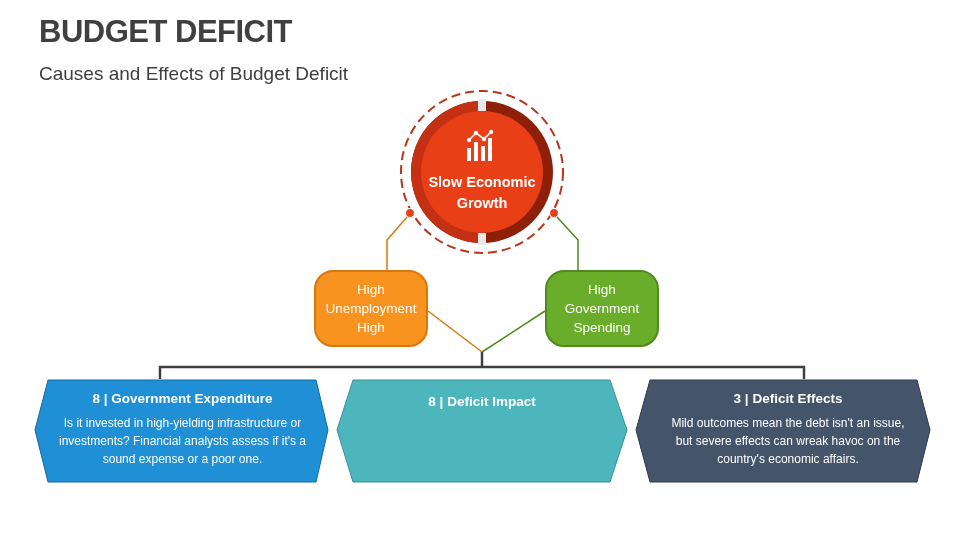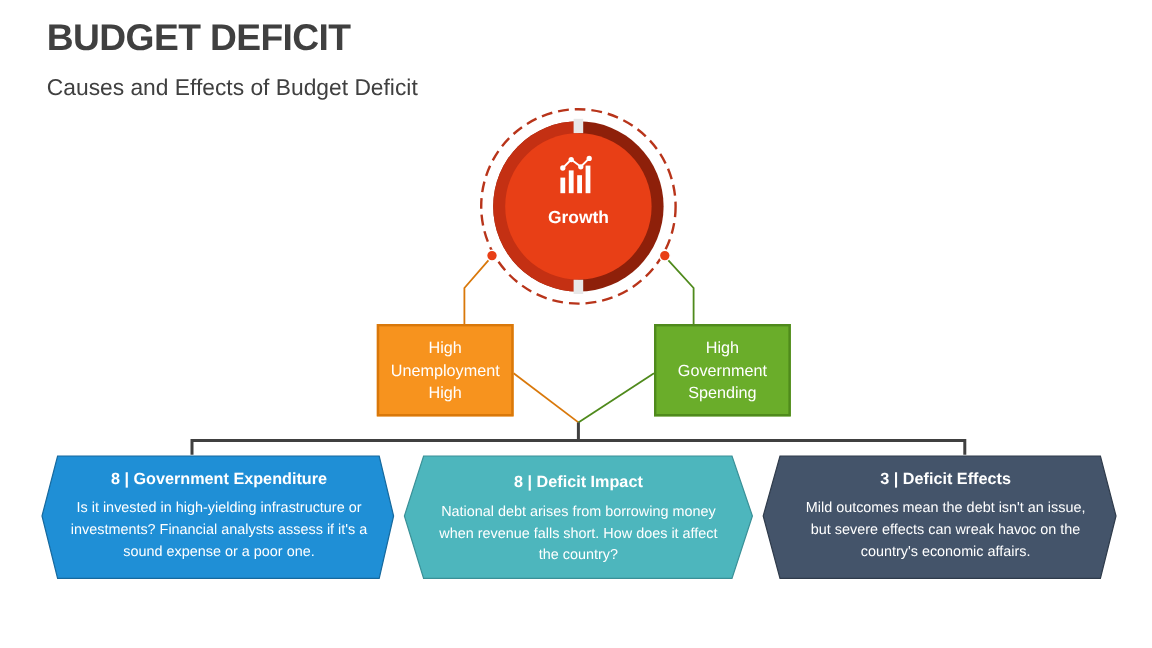--- a/index.html
+++ b/index.html
@@ -21,20 +21,21 @@
   .circle-label {
     position: absolute; left: 412px; top: 172px; width: 140px;
     text-align: center; color: #ffffff; font-weight: bold;
     font-size: 14.5px; line-height: 21px;
   }
   .cause-box {
     position: absolute; top: 270px; width: 114px; height: 77px;
     box-sizing: border-box; display: flex; align-items: center; justify-content: center;
     text-align: center; color: #ffffff; font-size: 13.5px; line-height: 19px;
     padding: 0 4px;
+    border-radius: 19px;
   }
   .cause-box.orange { left: 314px; background: #f7931e; border: 2px solid #d9780a; }
   .cause-box.green { left: 545px; background: #6aad2a; border: 2px solid #4f8a1c; }
   .hex-text {
     position: absolute; top: 390px; height: 90px; text-align: center; color: #ffffff;
   }
   .hex-title { font-weight: bold; font-size: 13.5px; line-height: 18px; margin-bottom: 6px; }
   .hex-body { font-size: 12px; line-height: 18px; }
 </style>
 </head>
@@ -78,20 +79,21 @@
 
   <line x1="482" y1="352" x2="482" y2="367" stroke="#404040" stroke-width="2.5"></line>
   <polyline points="160,379 160,367 804,367 804,379" fill="none" stroke="#404040" stroke-width="2.5"></polyline>
 
   <polygon points="48,380 316,380 328,430 316,482 48,482 35,430" fill="#1f8fd6" stroke="#16699e" stroke-width="1"></polygon>
   <polygon points="353,380 610,380 627,430 610,482 353,482 337,430" fill="#4db6bd" stroke="#3a9097" stroke-width="1"></polygon>
   <polygon points="650,380 917,380 930,430 917,482 650,482 636,430" fill="#44546a" stroke="#2f3b4b" stroke-width="1"></polygon>
 </svg>
 
 <div class="circle-label">
+  <div>Slow Economic</div>
   <div>Growth</div>
 </div>
 
 <div class="cause-box orange">
   <div>
     <div>High</div>
     <div>Unemployment</div>
     <div>High</div>
   </div>
 </div>
@@ -104,19 +106,18 @@
   </div>
 </div>
 
 <div class="hex-text" style="left:55px; width:255px;">
   <div class="hex-title">8 | Government Expenditure</div>
   <div class="hex-body">Is it invested in high-yielding infrastructure or investments? Financial analysts assess if it's a sound expense or a poor one.</div>
 </div>
 
 <div class="hex-text" style="left:362px; width:240px; top:393px;">
   <div class="hex-title">8 | Deficit Impact</div>
-  <div class="hex-body">National debt arises from borrowing money when revenue falls short. How does it affect the country?</div>
 </div>
 
 <div class="hex-text" style="left:664px; width:248px;">
   <div class="hex-title">3 | Deficit Effects</div>
   <div class="hex-body">Mild outcomes mean the debt isn't an issue, but severe effects can wreak havoc on the country's economic affairs.</div>
 </div>
 
 </body></html>

